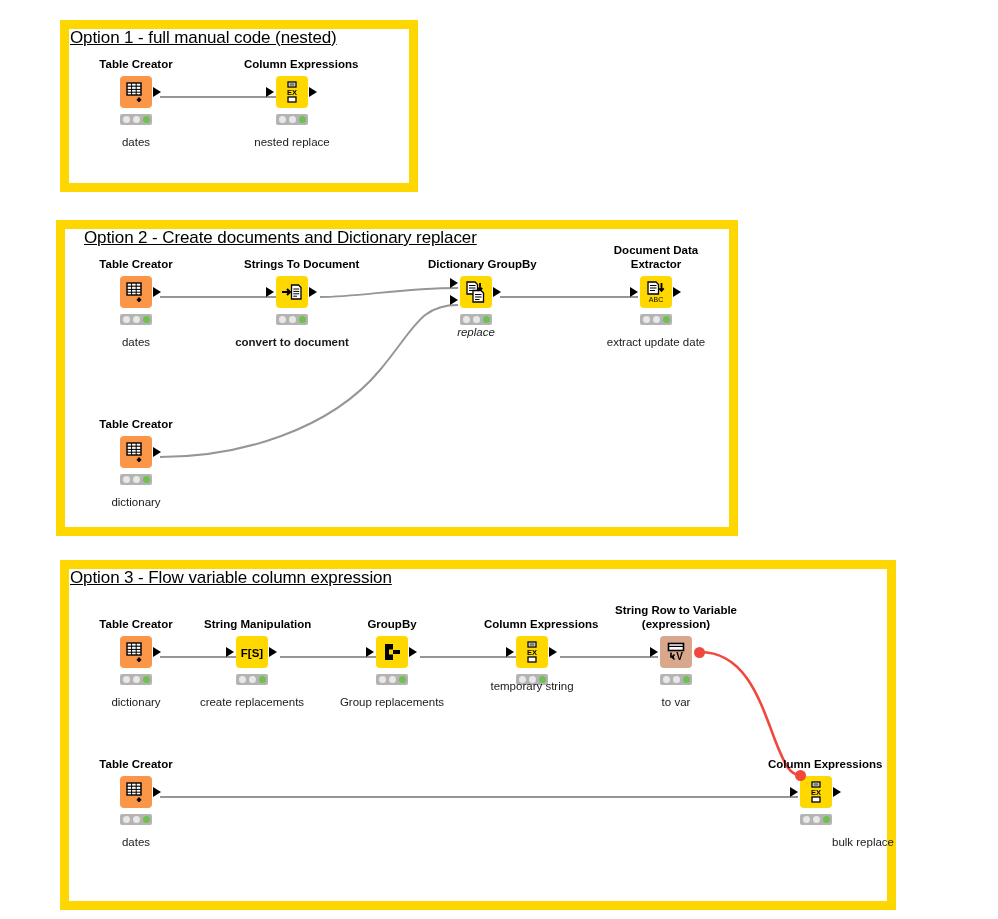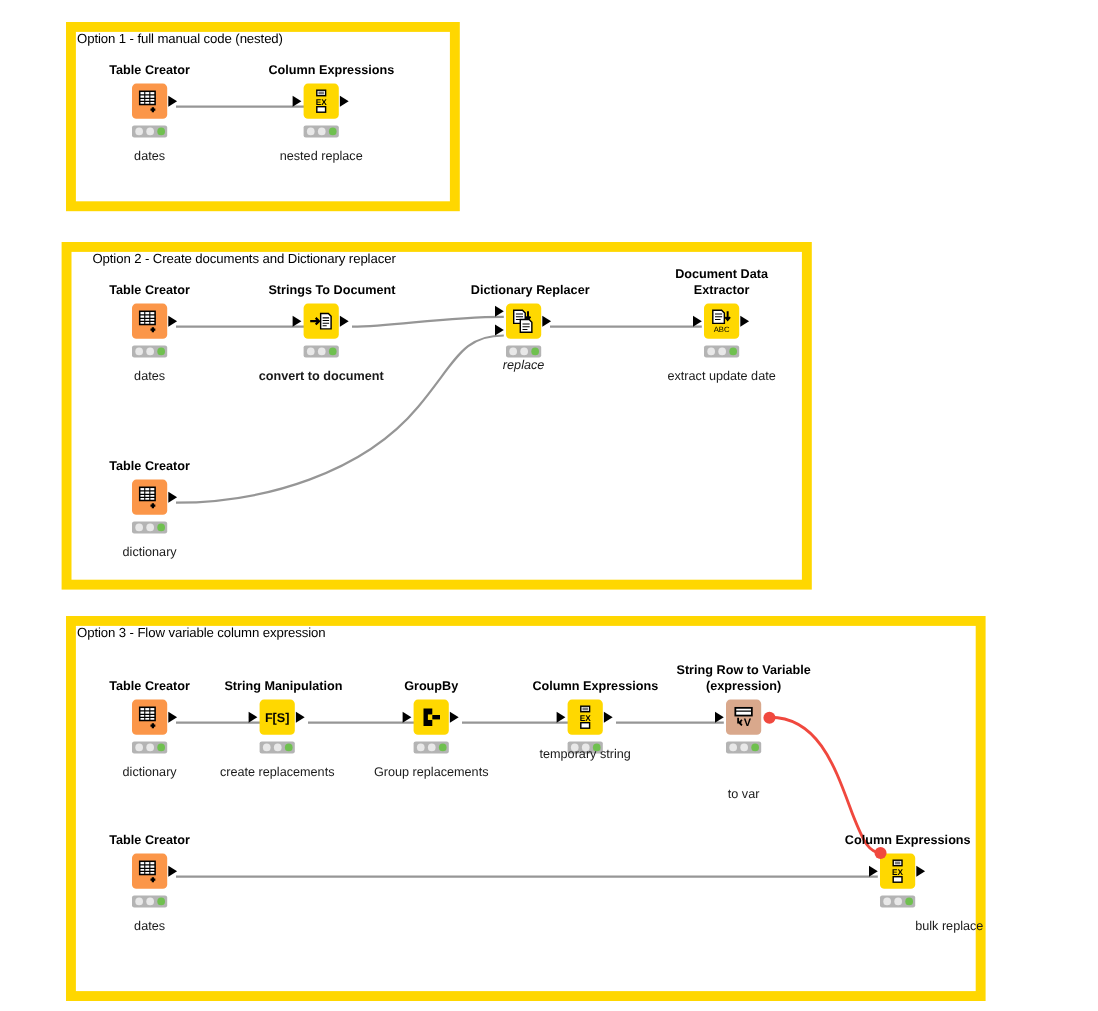--- a/index.html
+++ b/index.html
@@ -30,25 +30,26 @@
   .panel-border {
     position: absolute;
     box-sizing: border-box;
     border-style: solid;
     border-color: #FFD700;
     background: transparent;
     pointer-events: none;
   }
   .panel-title {
     position: absolute;
-    font-size: 12px;
+    font-size: 17px;
     color: #000000;
     white-space: nowrap;
     font-family: "Liberation Sans", sans-serif;
     letter-spacing: -0.1px;
+    text-decoration: underline;
   }
   
   #wires {
     position: absolute;
     left: 0; top: 0;
     width: 998px;
     height: 919px;
     pointer-events: none;
   }
   
@@ -257,21 +258,21 @@
     <div class="port" style="left:65px; top:28.5px;"></div>
     <div class="node-status" style="top:56px;">
       <span class="dot"></span>
       <span class="dot"></span>
       <span class="dot green"></span>
     </div>
     <div class="node-label" style="top:78px;font-weight:bold;">convert to document</div>
   </div>
 
   <div class="node" style="left:428px; top:258px;">
-    <div class="node-name">Dictionary Replacer</div>
+    <div class="node-name">Dictionary GroupBy</div>
     <div class="node-box yellow" style="top:18px;">
       <span>
         <svg class="icon-svg" width="22" height="22" viewBox="0 0 22 22">
           <path d="M 2 1 L 10 1 L 12.5 3.5 L 12.5 13 L 2 13 Z" fill="#ffffff" stroke="#000" stroke-width="1.3"></path>
           <line x1="4" y1="4.5" x2="10.5" y2="4.5" stroke="#000" stroke-width="1"></line>
           <line x1="4" y1="7" x2="10.5" y2="7" stroke="#000" stroke-width="1"></line>
           <line x1="4" y1="9.5" x2="9" y2="9.5" stroke="#000" stroke-width="1"></line>
           <path d="M 15 2 L 15 9 M 12.8 6.8 L 15 9.4 L 17.2 6.8" stroke="#000" stroke-width="1.8" fill="none"></path>
           <path d="M 8 9.5 L 16 9.5 L 18.5 12 L 18.5 21 L 8 21 Z" fill="#ffffff" stroke="#000" stroke-width="1.3"></path>
           <line x1="10" y1="13.5" x2="16.5" y2="13.5" stroke="#000" stroke-width="1"></line>
@@ -443,21 +444,21 @@
         </svg>
       </span>
     </div>
     <div class="port" style="left:22px; top:43.5px;"></div>
     <div class="port-var" style="left:66px; top:43.5px;"></div>
     <div class="node-status" style="top:71px;">
       <span class="dot"></span>
       <span class="dot"></span>
       <span class="dot green"></span>
     </div>
-    <div class="node-label" style="top:93px;margin-top:20px;">to var</div>
+    <div class="node-label" style="top:93px;">to var</div>
   </div>
 
   <div class="node" style="left:88px; top:758px;">
     <div class="node-name">Table Creator</div>
     <div class="node-box orange" style="top:18px;">
       <span>
         <svg class="icon-svg" width="22" height="22" viewBox="0 0 22 22">
           <rect x="2" y="2" width="14" height="12" fill="#ffffff" stroke="#000" stroke-width="1.4"></rect>
           <line x1="2" y1="5.2" x2="16" y2="5.2" stroke="#000" stroke-width="1.1"></line>
           <line x1="2" y1="8.4" x2="16" y2="8.4" stroke="#000" stroke-width="1"></line>

